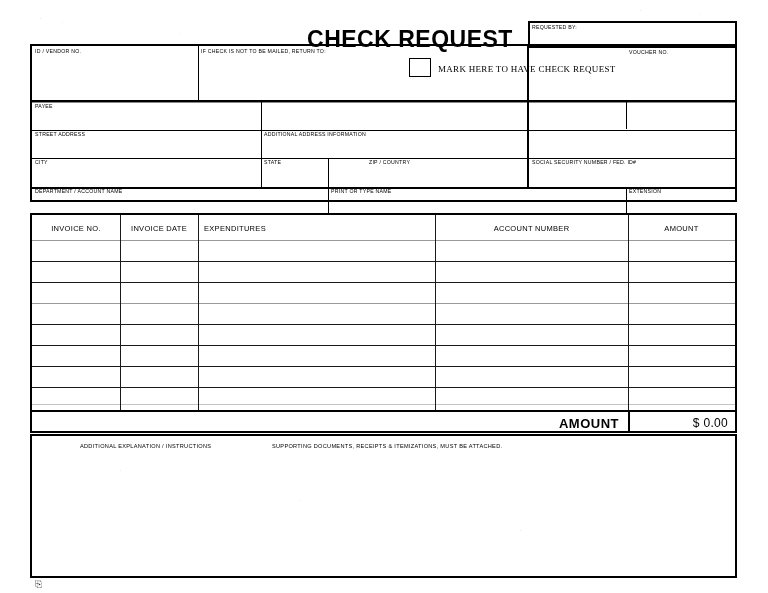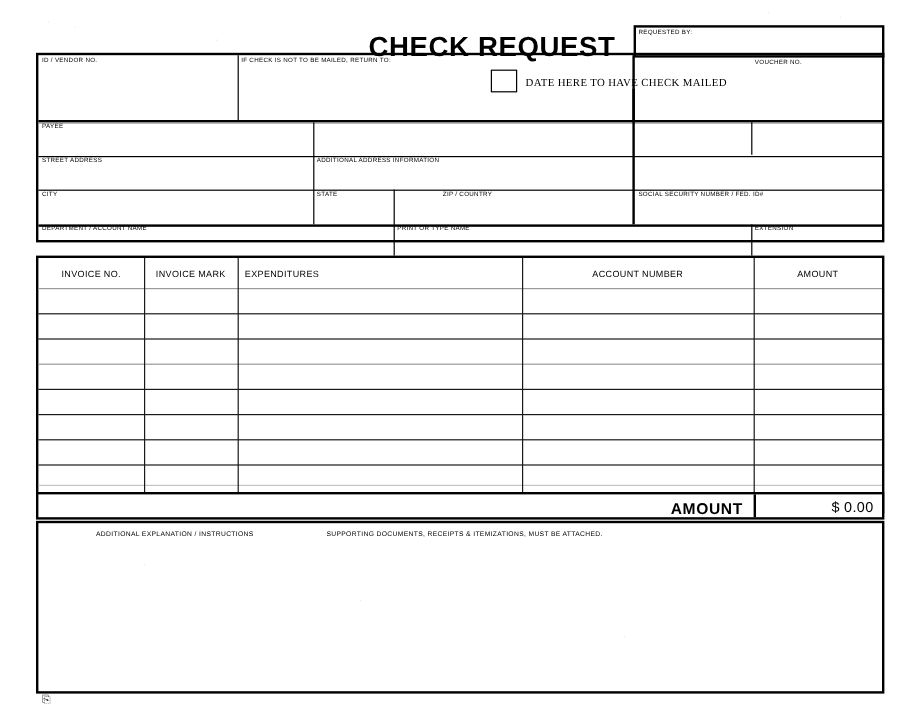--- a/index.html
+++ b/index.html
@@ -259,21 +259,21 @@
 
     <div class="cap" style="left:3px; top:171px;">BLDG. / ROOM NO.</div>
     <div class="cap" style="left:299px; top:171px;">APPROVED (SIGNATURE OF PERSON AUTHORIZED TO APPROVE EXPENDITURES)</div>
     <div class="cap" style="left:597px; top:171px;">DATE</div>
     <div class="cap" style="left:5px; top:184px; font-size:7px;"></div>
     <div class="cap" style="left:301px; top:184px; font-size:7px;"></div>
     <div class="cap" style="left:599px; top:184px; font-size:7px;"></div>
   </div>
 
   <div class="mail-check"></div>
-  <div class="mail-label">DATE HERE TO HAVE CHECK MAILED</div>
+  <div class="mail-label">MARK HERE TO HAVE CHECK REQUEST</div>
 
   <div class="tbl">
     <div class="tbl-inner">
 
       <div class="ln h" style="top:25px; width:100%; height:1px; background:#9a9a9a;"></div>
 
       <div class="ln h" style="top:46px;  width:100%; height:1px; background:#1a1a1a;"></div>
       <div class="ln h" style="top:67px;  width:100%; height:1px; background:#1a1a1a;"></div>
       <div class="ln h" style="top:88px;  width:100%; height:1px; background:#9a9a9a;"></div>
       <div class="ln h" style="top:109px; width:100%; height:1px; background:#1a1a1a;"></div>
@@ -281,21 +281,21 @@
       <div class="ln h" style="top:151px; width:100%; height:1px; background:#1a1a1a;"></div>
       <div class="ln h" style="top:172px; width:100%; height:1px; background:#1a1a1a;"></div>
       <div class="ln h" style="top:189px; width:100%; height:1px; background:#c4c4c4;"></div>
 
       <div class="ln v" style="left:88px;  height:100%; background:#1a1a1a;"></div>
       <div class="ln v" style="left:166px; height:100%; background:#1a1a1a;"></div>
       <div class="ln v" style="left:403px; height:100%; background:#1a1a1a;"></div>
       <div class="ln v" style="left:596px; height:100%; background:#1a1a1a;"></div>
 
       <div class="th" style="left:0px;   width:88px;">INVOICE NO.</div>
-      <div class="th" style="left:88px;  width:78px;">INVOICE MARK</div>
+      <div class="th" style="left:88px;  width:78px;">INVOICE DATE</div>
       <div class="th" style="left:172px; width:120px; text-align:left;">EXPENDITURES</div>
       <div class="th" style="left:403px; width:193px;">ACCOUNT NUMBER</div>
       <div class="th" style="left:596px; width:107px;">AMOUNT</div>
 
       <div style="position:absolute; left:0; top:26px;  width:100%; height:20px;"></div>
       <div style="position:absolute; left:0; top:47px;  width:100%; height:20px;"></div>
       <div style="position:absolute; left:0; top:68px;  width:100%; height:20px;"></div>
       <div style="position:absolute; left:0; top:89px;  width:100%; height:20px;"></div>
       <div style="position:absolute; left:0; top:110px; width:100%; height:20px;"></div>
       <div style="position:absolute; left:0; top:131px; width:100%; height:20px;"></div>

